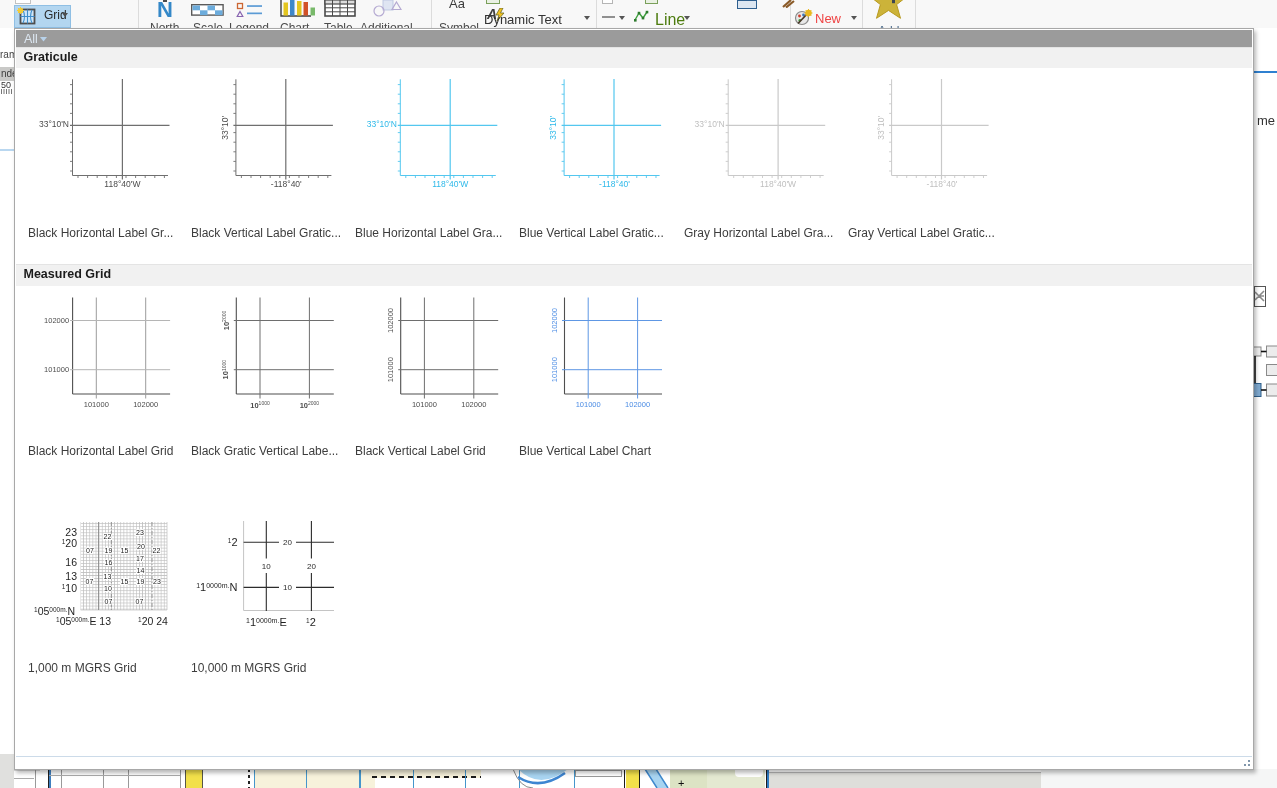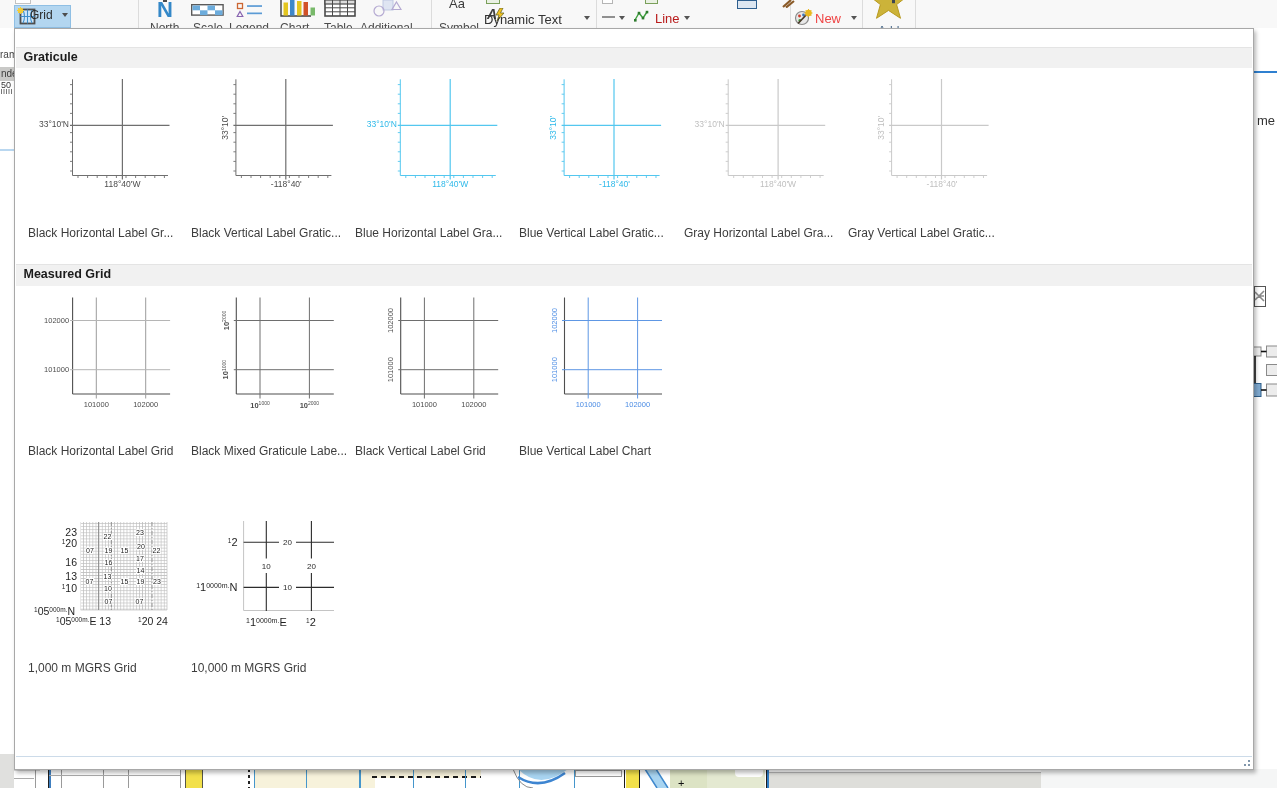--- a/index.html
+++ b/index.html
@@ -29,21 +29,21 @@
 <body>
 <div class="abs" id="ribbon" style="overflow:hidden">
   <div class="abs" style="left:15px;top:0;width:14px;height:3px;background:#fff;border:1px solid #c2c2c2;border-top:none"></div>
   <div class="abs" style="left:14px;top:5px;width:57px;height:23px;background:#b3d6f0;border:1px solid #8fbfe4;box-sizing:border-box"></div>
   <svg class="abs" style="left:17px;top:7px" width="20" height="19">
     <rect x="3.5" y="2.5" width="14" height="14" fill="#cfe7fa" stroke="#4d4d4d" stroke-width="1.8"></rect>
     <path d="M10.5,2.5 V16.5 M3.5,9.5 H17.5 M6,3 Q9,9.5 6,16 M15,3 Q12,9.5 15,16" stroke="#3e8ecb" stroke-width="1.1" fill="none"></path>
     <circle cx="3.5" cy="3.5" r="2.6" fill="#f3cc36"></circle>
     <path d="M3.5,0 V7 M0,3.5 H7 M1,1 L6,6 M6,1 L1,6" stroke="#f3cc36" stroke-width="1"></path>
   </svg>
-  <div class="abs" style="left:30px;top:8px;font-size:12px;color:#2b2b2b">Grid</div>
+  <div class="abs" style="left:44px;top:8px;font-size:12px;color:#2b2b2b">Grid</div>
   <svg class="abs" style="left:62px;top:13px" width="7" height="5">
       <path d="M0,0 L6,0 L3,4 Z" fill="#4d4d4d"></path>
     </svg>
   <div class="rsep" style="left:138px"></div>
   <div class="rsep" style="left:431px"></div>
   <div class="rsep" style="left:596px"></div>
   <div class="rsep" style="left:790px"></div>
   <div class="rsep" style="left:862px"></div>
   <div class="rsep" style="left:915px"></div>
   <div class="abs" style="left:157px;top:-3px;font-size:22px;font-weight:bold;color:#3488c8">N</div>
@@ -96,21 +96,21 @@
   <svg class="abs" style="left:619px;top:16px" width="7" height="5">
       <path d="M0,0 L6,0 L3,4 Z" fill="#555"></path>
     </svg>
   <svg class="abs" style="left:634px;top:10px" width="16" height="13">
     <path d="M1,10 L5,3 L9,8 L13,2" stroke="#3da03d" stroke-width="1.4" fill="none"></path>
     <rect x="0" y="9" width="2.6" height="2.6" fill="#2d7a2d"></rect>
       <rect x="3.7" y="1.8" width="2.6" height="2.6" fill="#2d7a2d"></rect>
     <rect x="7.7" y="6.8" width="2.6" height="2.6" fill="#2d7a2d"></rect>
       <rect x="11.7" y="0.8" width="2.6" height="2.6" fill="#2d7a2d"></rect>
   </svg>
-  <div class="abs rlabel" style="left:655px;top:11px;font-size:13px;color:#b91c1c">Line</div>
+  <div class="abs rlabel" style="left:655px;top:11px;font-size:16px;color:#4d7c0f">Line</div>
   <svg class="abs" style="left:684px;top:16px" width="7" height="5">
       <path d="M0,0 L6,0 L3,4 Z" fill="#555"></path>
     </svg>
   <svg class="abs" style="left:781px;top:0" width="20" height="8">
       <path d="M2,7 L10,0 M5,7.5 L13,1" stroke="#8a5a28" stroke-width="2.2"></path>
     </svg>
   <svg class="abs" style="left:794px;top:8px" width="19" height="18">
     <circle cx="8" cy="10" r="6.5" fill="#e8e8e8" stroke="#8a8a8a" stroke-width="1.2"></circle>
     <circle cx="5.5" cy="8" r="1.4" fill="#cc3b2a"></circle>
       <circle cx="9.5" cy="7" r="1.4" fill="#3e77bb"></circle>
@@ -205,20 +205,26 @@
   <div class="abs" style="left:670px;top:0;width:37px;height:19px;background:#dce3c4"></div>
   <div class="abs" style="left:707px;top:0;width:58px;height:19px;background:#e4e9d1"></div>
   <div class="abs" style="left:735px;top:0;width:28px;height:8px;background:#fff;border-radius:0 0 4px 4px"></div>
   <div class="abs" style="left:678px;top:8px;font-size:11px;color:#111">+</div>
   <div class="abs" style="left:765.5px;top:0;width:1.8px;height:19px;background:#1c1c1c"></div>
   <div class="abs" style="left:767.4px;top:0;width:1.4px;height:19px;background:#2e7cc3"></div>
   <div class="abs" style="left:769px;top:2.5px;width:272px;height:16.5px;background:#dededa;border-top:1px solid #b5b5b5"></div>
   <div class="abs" style="left:1041px;top:0;width:236px;height:19px;background:#f5f6f6"></div>
 </div>
 <div class="abs" id="panel">
+  <div class="abs" id="allbar">
+      <span>All</span>
+    <svg class="abs" style="left:24px;top:7px" width="8" height="6">
+        <path d="M0,0 L7,0 L3.5,4.5 Z" fill="#b8d2ea"></path>
+      </svg>
+  </div>
   <div class="abs shead" style="top:18px;height:19.5px">
       <span>Graticule</span>
     </div>
   <div class="abs shead" style="top:235px;height:20.5px">
       <span>Measured Grid</span>
     </div>
   <svg class="rowsvg" style="top:47px" width="1236" height="122">
     <defs>
       <g id="gfr">
         <path d="M0,3.3 V99.5 M0,99.5 H95.5" fill="none" stroke-width="1"></path>
@@ -378,21 +384,21 @@
       <text x="291" y="120.5"><tspan font-size="6.5px" dy="-3">1</tspan><tspan dy="3">2</tspan></text>
     </g>
   </svg>
   <div class="abs cap" style="left:13px;top:197px">Black Horizontal Label Gr...</div>
   <div class="abs cap" style="left:176px;top:197px">Black Vertical Label Gratic...</div>
   <div class="abs cap" style="left:340px;top:197px">Blue Horizontal Label Gra...</div>
   <div class="abs cap" style="left:504px;top:197px">Blue Vertical Label Gratic...</div>
   <div class="abs cap" style="left:669px;top:197px">Gray Horizontal Label Gra...</div>
   <div class="abs cap" style="left:833px;top:197px">Gray Vertical Label Gratic...</div>
   <div class="abs cap" style="left:13px;top:415px">Black Horizontal Label Grid</div>
-  <div class="abs cap" style="left:176px;top:415px">Black Mixed Graticule Labe...</div>
+  <div class="abs cap" style="left:176px;top:415px">Black Gratic Vertical Labe...</div>
   <div class="abs cap" style="left:340px;top:415px">Black Vertical Label Grid</div>
   <div class="abs cap" style="left:504px;top:415px">Blue Vertical Label Chart</div>
   <div class="abs cap" style="left:13px;top:632px">1,000 m MGRS Grid</div>
   <div class="abs cap" style="left:176px;top:632px">10,000 m MGRS Grid</div>
   <div class="abs" style="left:1px;top:727px;width:1236px;height:1px;background:#ccdbe9"></div>
   <div class="abs" style="left:1233px;top:731px;width:2px;height:2px;background:#8096ab"></div>
   <div class="abs" style="left:1229px;top:735px;width:2px;height:2px;background:#8096ab"></div>
   <div class="abs" style="left:1233px;top:735px;width:2px;height:2px;background:#8096ab"></div>
 </div>
 

